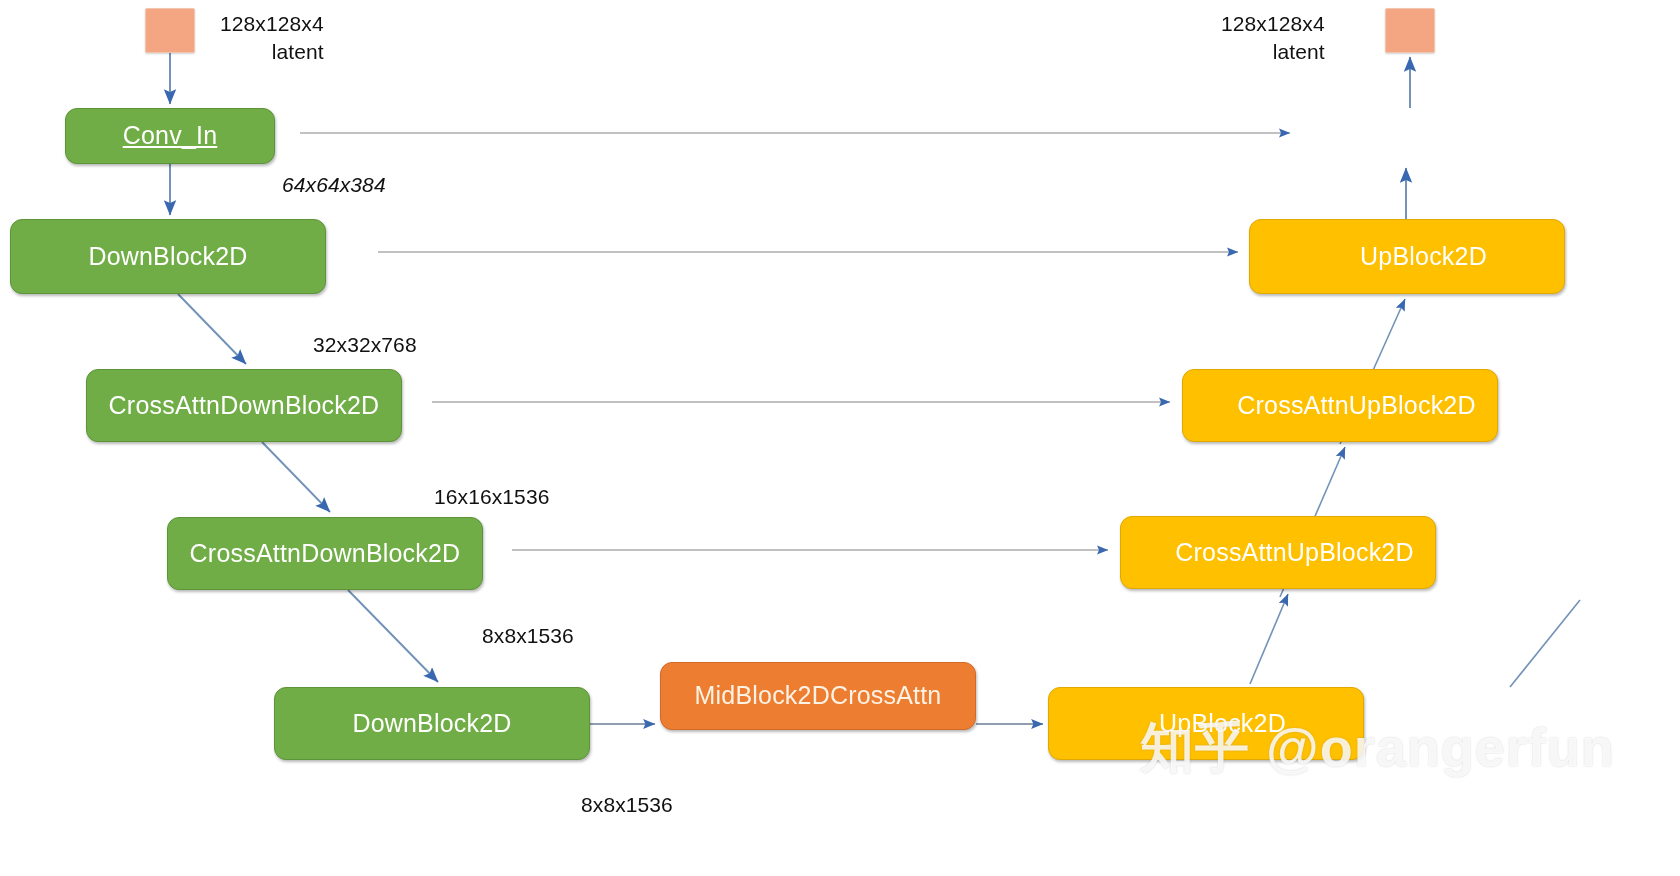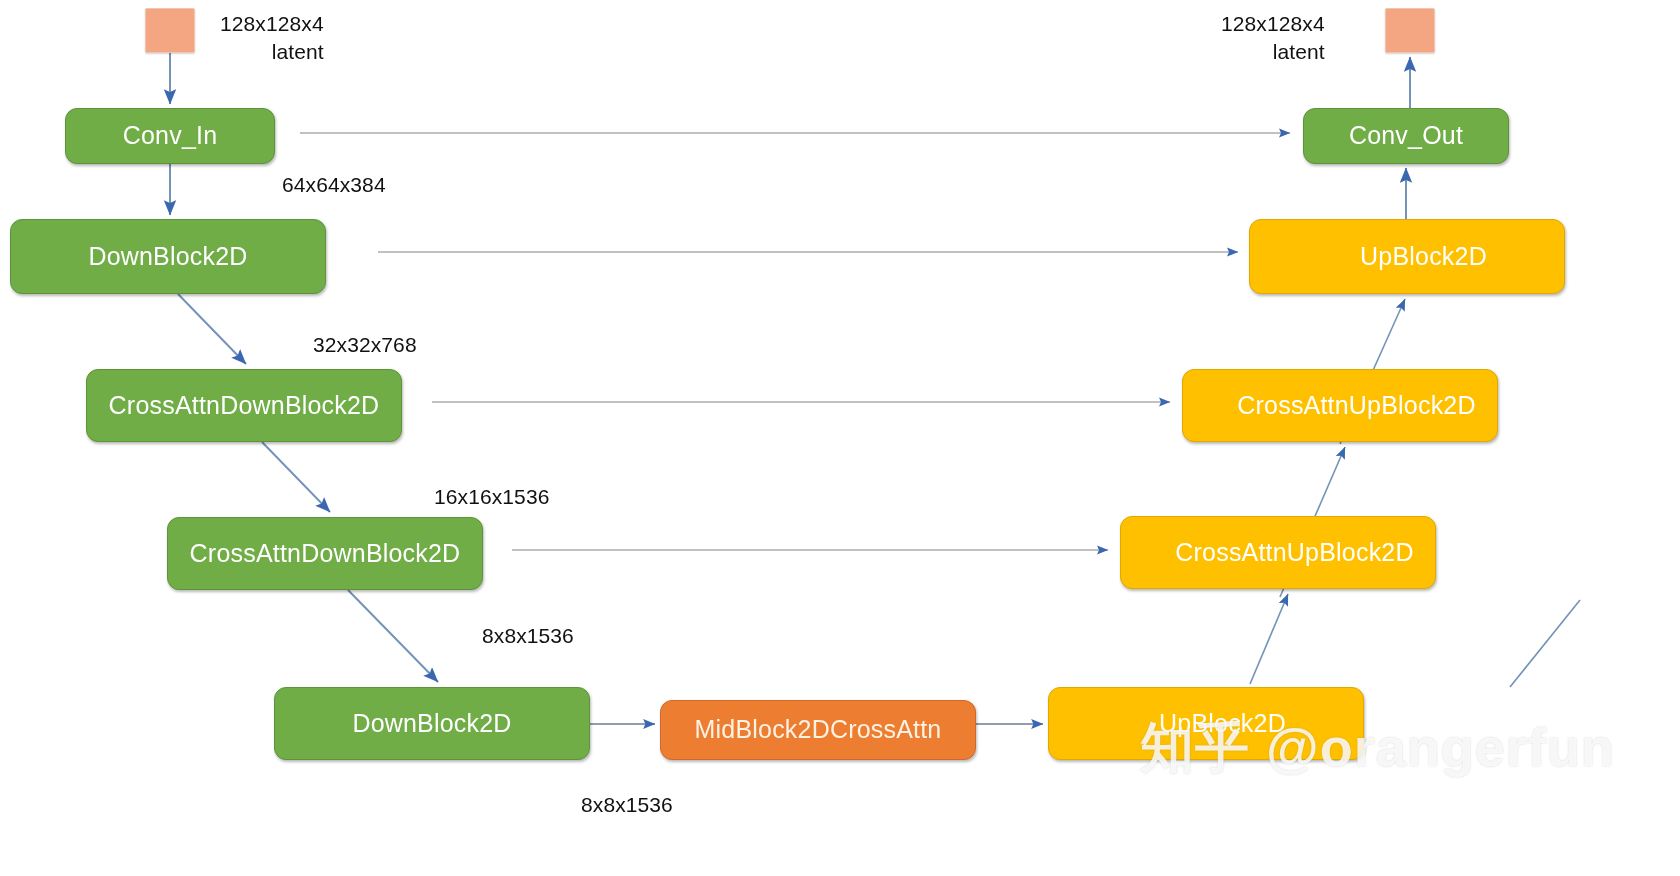--- a/index.html
+++ b/index.html
@@ -133,46 +133,45 @@
     <line x1="378" y1="252" x2="1238" y2="252" stroke="#adadad" stroke-width="1.5" marker-end="url(#arrow-skip)"></line>
 
     <line x1="432" y1="402" x2="1170" y2="402" stroke="#adadad" stroke-width="1.5" marker-end="url(#arrow-skip)"></line>
 
     <line x1="512" y1="550" x2="1108" y2="550" stroke="#adadad" stroke-width="1.5" marker-end="url(#arrow-skip)"></line>
   </svg>
 
   <div class="latent-chip" style="left:145px; top:8px; width:50px; height:45px;"></div>
   <div class="latent-chip" style="left:1385px; top:8px; width:50px; height:45px;"></div>
 
-  <div class="node green" style="left:65px; top:108px; width:210px; height:56px;">Conv_In</div>
+  <div class="node green" style="left:65px; top:108px; width:210px; height:56px;text-decoration:underline;">Conv_In</div>
 
   <div class="node green" style="left:10px; top:219px; width:316px; height:75px;">DownBlock2D</div>
 
   <div class="node green" style="left:86px; top:369px; width:316px; height:73px;">CrossAttnDownBlock2D</div>
 
   <div class="node green" style="left:167px; top:517px; width:316px; height:73px;">CrossAttnDownBlock2D</div>
 
   <div class="node green" style="left:274px; top:687px; width:316px; height:73px;">DownBlock2D</div>
 
-  <div class="node orange" style="left:660px; top:700px; width:316px; height:60px;">MidBlock2DCrossAttn</div>
+  <div class="node orange" style="left:660px; top:662px; width:316px; height:68px;">MidBlock2DCrossAttn</div>
 
   <div class="node amber" style="left:1048px; top:687px; width:316px; height:73px;">UpBlock2D</div>
 
   <div class="node amber" style="left:1120px; top:516px; width:316px; height:73px;">CrossAttnUpBlock2D</div>
 
   <div class="node amber" style="left:1182px; top:369px; width:316px; height:73px;">CrossAttnUpBlock2D</div>
 
   <div class="node amber" style="left:1249px; top:219px; width:316px; height:75px;">UpBlock2D</div>
 
-  <div class="node green" style="left:1303px; top:108px; width:206px; height:56px;">Conv_Out</div>
 
   <div class="dim-label" style="left:220px; top:10px;">128x128x4
 latent</div>
 
-  <div class="dim-label" style="left:282px; top:171px;">64x64x384</div>
+  <div class="dim-label" style="left:282px; top:171px;font-style:italic;">64x64x384</div>
 
   <div class="dim-label" style="left:313px; top:331px;">32x32x768</div>
 
   <div class="dim-label" style="left:434px; top:483px;">16x16x1536</div>
 
   <div class="dim-label" style="left:482px; top:622px;">8x8x1536</div>
 
   <div class="dim-label" style="left:581px; top:791px;">8x8x1536</div>
 
   <div class="dim-label" style="left:1221px; top:10px;">128x128x4

